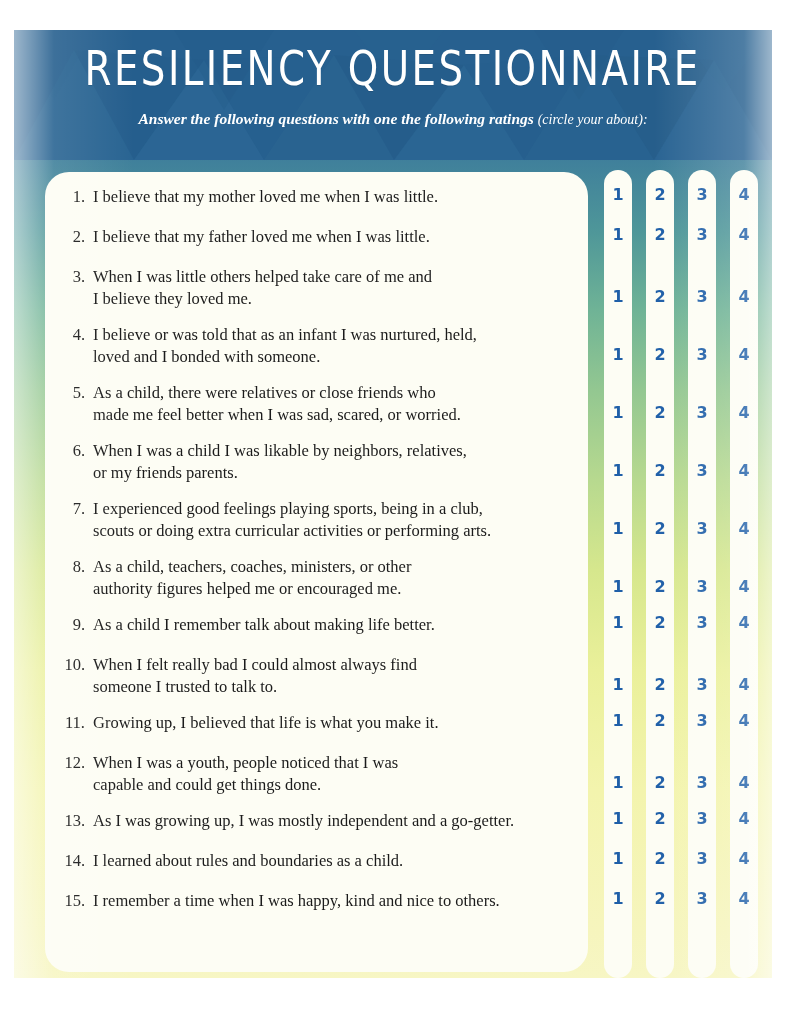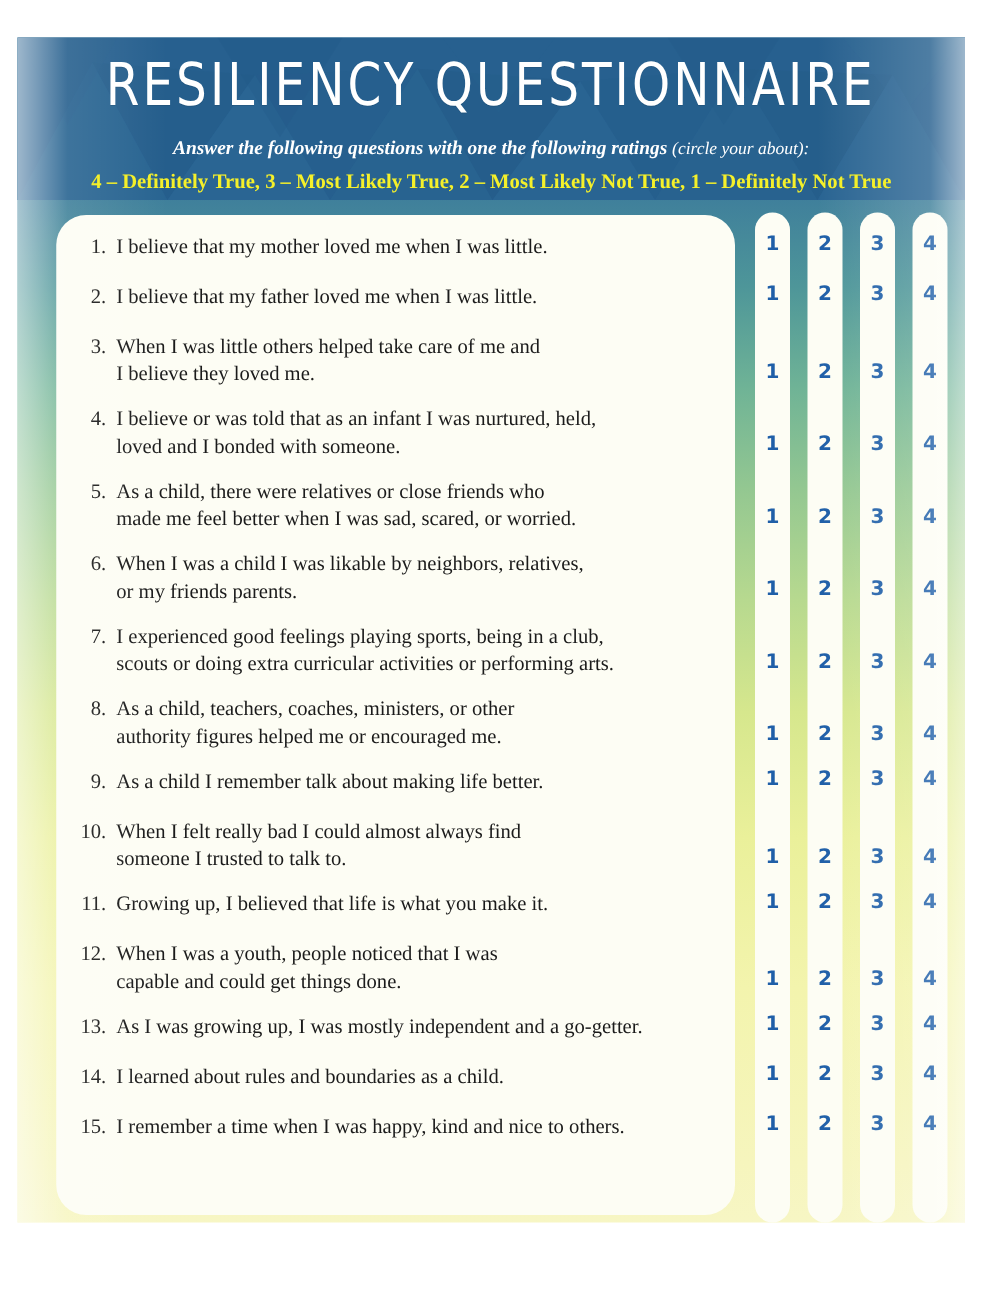--- a/index.html
+++ b/index.html
@@ -243,21 +243,20 @@
       <polygon points="520,0 610,0 565,70" fill="#1f5381" opacity="0.25"></polygon>
       <polygon points="660,0 758,0 710,60" fill="#2b6894" opacity="0.30"></polygon>
     </svg>
 
     <div class="header-inner">
       <div class="doc-title">RESILIENCY QUESTIONNAIRE</div>
       <div class="instruction">
         <span>Answer the following questions with one the following ratings</span>
         <span class="paren">(circle your about):</span>
       </div>
-      <div class="scale-line">4 – Definitely True, 3 – Most Likely True, 2 – Most Likely Not True, 1 – Definitely Not True</div>
     </div>
   </div>
 
   <div class="card"></div>
   <div class="q-list">
       <div class="q-row" style="position: absolute; left: 14px; top: 14px; width: 515px;">
         <div class="q-num">1.</div>
         <div class="q-text"><span>I believe that my mother loved me when I was little.</span></div>
       </div>
       <div class="q-row" style="position: absolute; left: 14px; top: 54px; width: 515px;">

